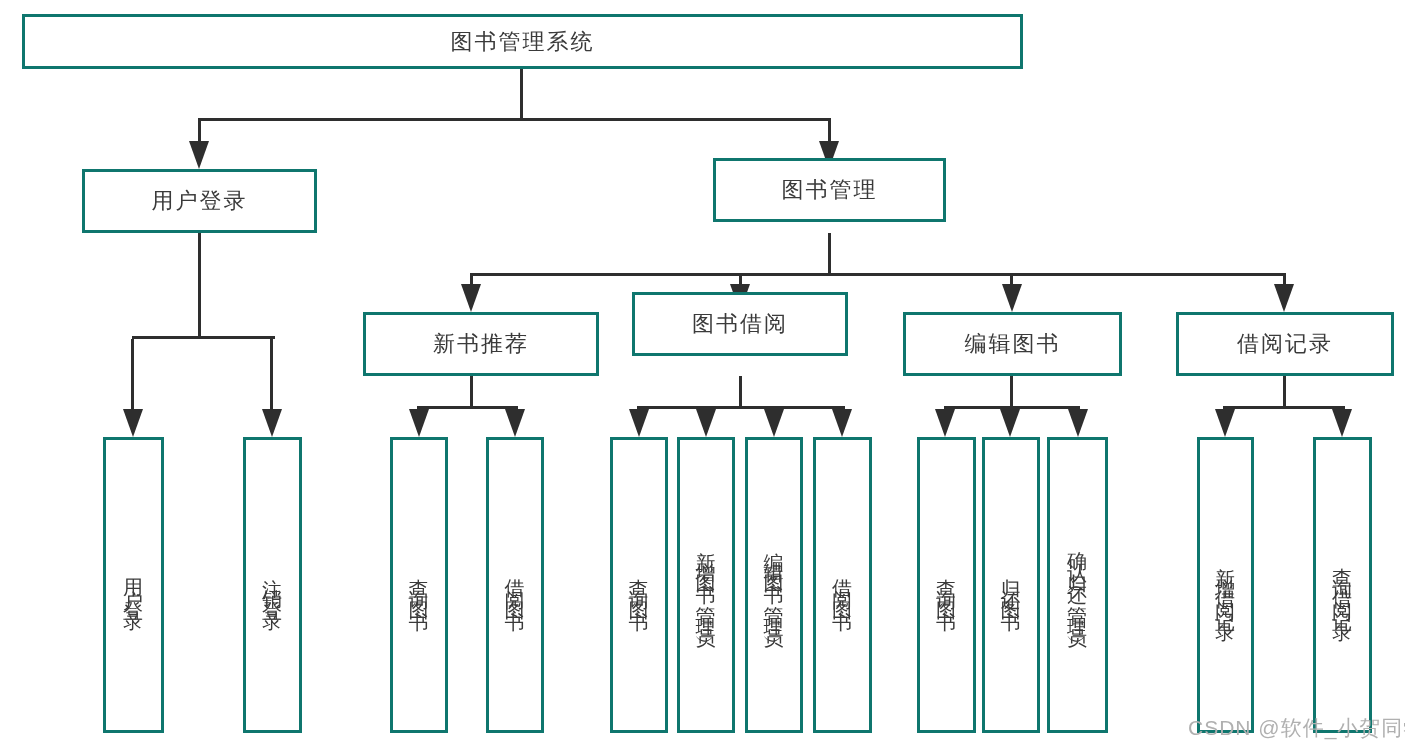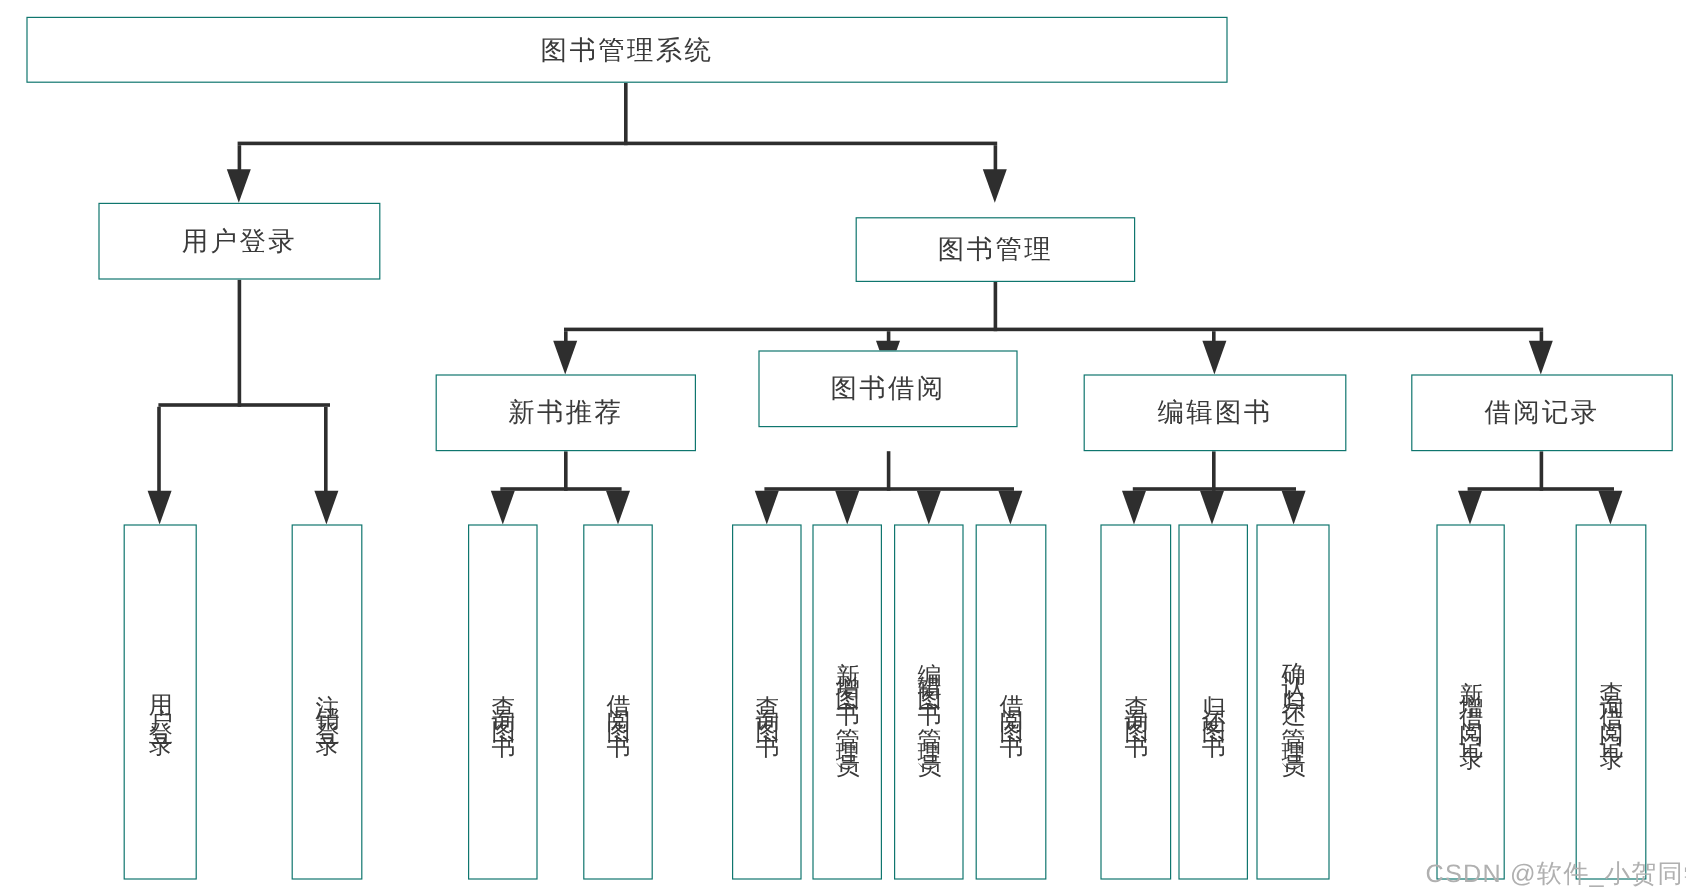--- a/index.html
+++ b/index.html
@@ -10,21 +10,21 @@
   }
   .canvas {
     position: relative;
     width: 1405px;
     height: 747px;
     background: #ffffff;
     overflow: hidden;
   }
   .box {
     position: absolute;
-    border: 1px solid #0f766e;
+    border: 3px solid #0f766e;
     background: #ffffff;
     display: flex;
     align-items: center;
     justify-content: center;
     color: #3a3a3a;
   }
   .box.h .label {
     font-size: 22px;
     letter-spacing: 2px;
     white-space: nowrap;
@@ -109,25 +109,25 @@
   <div class="arrow" style="left:1215px;top:409px"></div>
   <div class="arrow" style="left:1332px;top:409px"></div>
 
   <div class="box h" style="left:22px;top:14px;width:1001px;height:55px">
     <span class="label">图书管理系统</span>
   </div>
 
   <div class="box h" style="left:82px;top:169px;width:235px;height:64px">
     <span class="label">用户登录</span>
   </div>
-  <div class="box h" style="left:713px;top:181px;width:233px;height:54px">
+  <div class="box h" style="left:713px;top:158px;width:233px;height:64px">
     <span class="label">图书管理</span>
   </div>
 
-  <div class="box h" style="left:363px;top:312px;width:217px;height:64px">
+  <div class="box h" style="left:363px;top:312px;width:236px;height:64px">
     <span class="label">新书推荐</span>
   </div>
   <div class="box h" style="left:632px;top:292px;width:216px;height:64px">
     <span class="label">图书借阅</span>
   </div>
   <div class="box h" style="left:903px;top:312px;width:219px;height:64px">
     <span class="label">编辑图书</span>
   </div>
   <div class="box h" style="left:1176px;top:312px;width:218px;height:64px">
     <span class="label">借阅记录</span>

